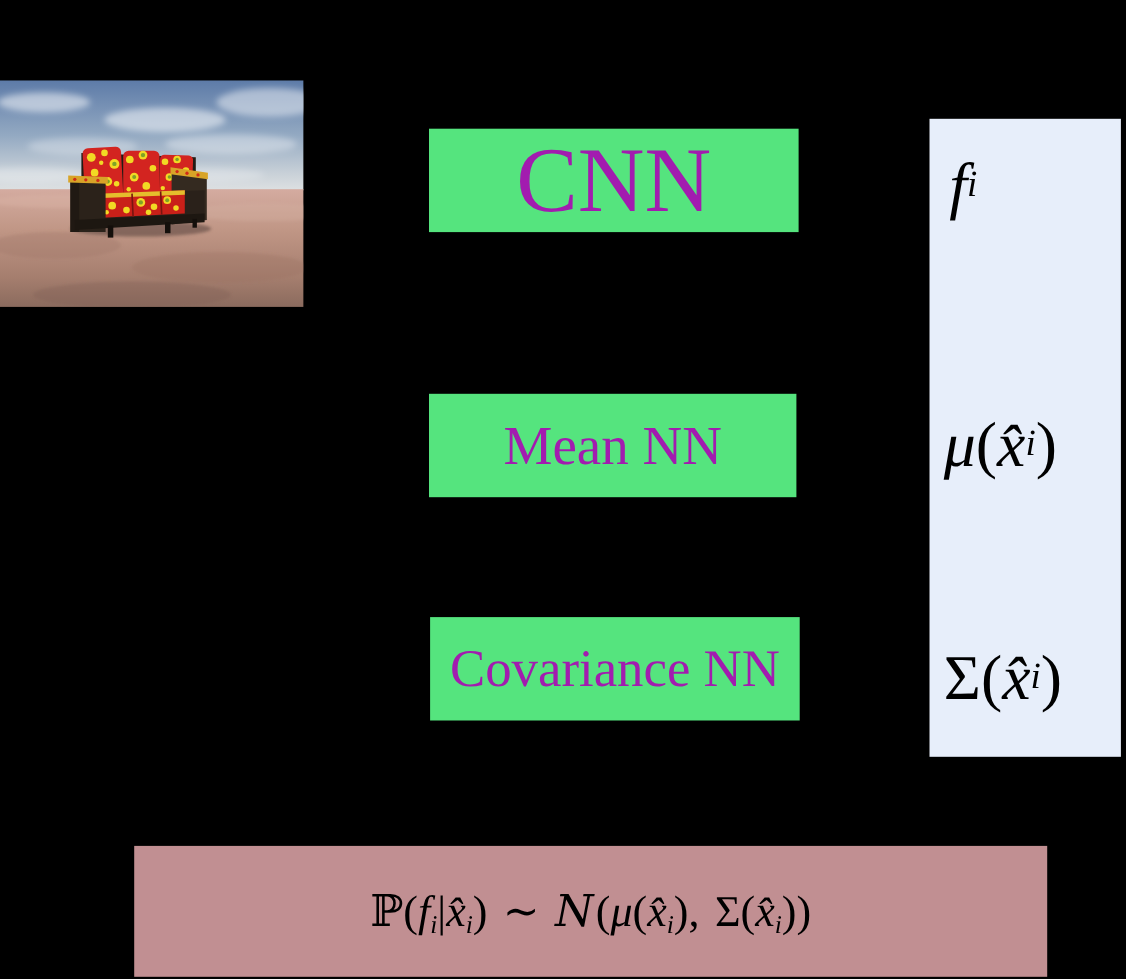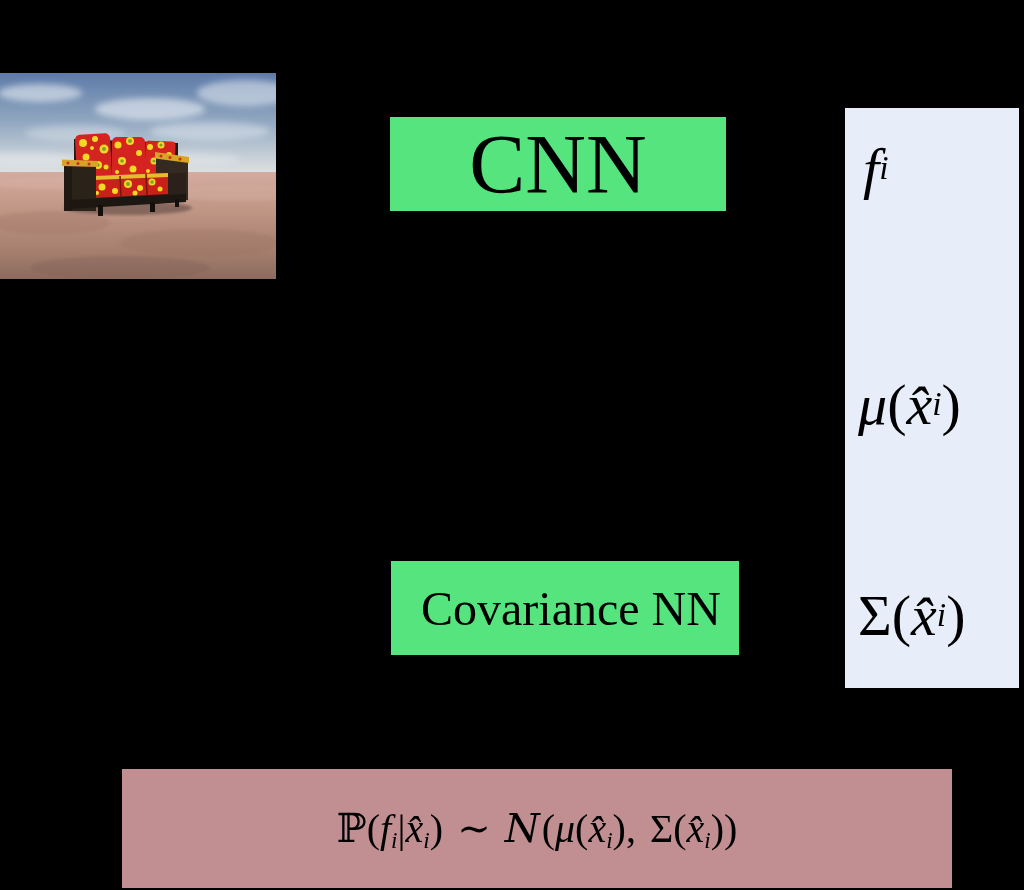--- a/index.html
+++ b/index.html
@@ -5,25 +5,25 @@
   html,body{margin:0;padding:0;background:#000;}
   .stage{
     position:relative;width:1024px;height:890px;background:#000;overflow:hidden;
     font-family:"Liberation Serif","DejaVu Serif",serif;color:#000;
   }
   
   .input-image{position:absolute;left:0;top:73px;width:276px;height:206px;}
   
   .module{
     position:absolute;background:#55e47e;display:flex;align-items:center;justify-content:center;
-    color:#000000;
+    color:#a21caf;
   }
   .module.cnn{left:390px;top:117px;width:336px;height:94px;font-size:84px;}
   .module.mean{left:390px;top:358px;width:334px;height:94px;font-size:50px;}
-  .module.cov{left:391px;top:561px;width:336px;height:94px;font-size:48px;padding-left:12px;}
+  .module.cov{left:391px;top:561px;width:336px;height:94px;font-size:48px;}
   
   .output-panel{position:absolute;left:845px;top:108px;width:174px;height:580px;background:#e7eefa;}
   .math-row{position:absolute;left:0;width:100%;height:90px;display:flex;align-items:center;
             padding-left:13px;box-sizing:border-box;font-size:58px;}
   .math-row.frow{top:15px;padding-left:18px;}
   .math-row.murow{top:251px;}
   .math-row.sigrow{top:462px;}
   
   .formula-box{
     position:absolute;left:122px;top:769px;width:830px;height:119px;background:#c18f92;
@@ -168,20 +168,23 @@
           <rect x="150" y="129" width="5" height="10"></rect>
           <rect x="175" y="126" width="4" height="8"></rect>
         </g>
       </g>
     </svg>
   </div>
 
   <div class="module cnn">
     <span>CNN</span>
   </div>
+  <div class="module mean">
+    <span>Mean NN</span>
+  </div>
   <div class="module cov">
     <span>Covariance NN</span>
   </div>
 
   <div class="output-panel">
     <div class="math-row frow">
         <span class="it">f</span>
         <sub>i</sub>
       </div>
     <div class="math-row murow">

